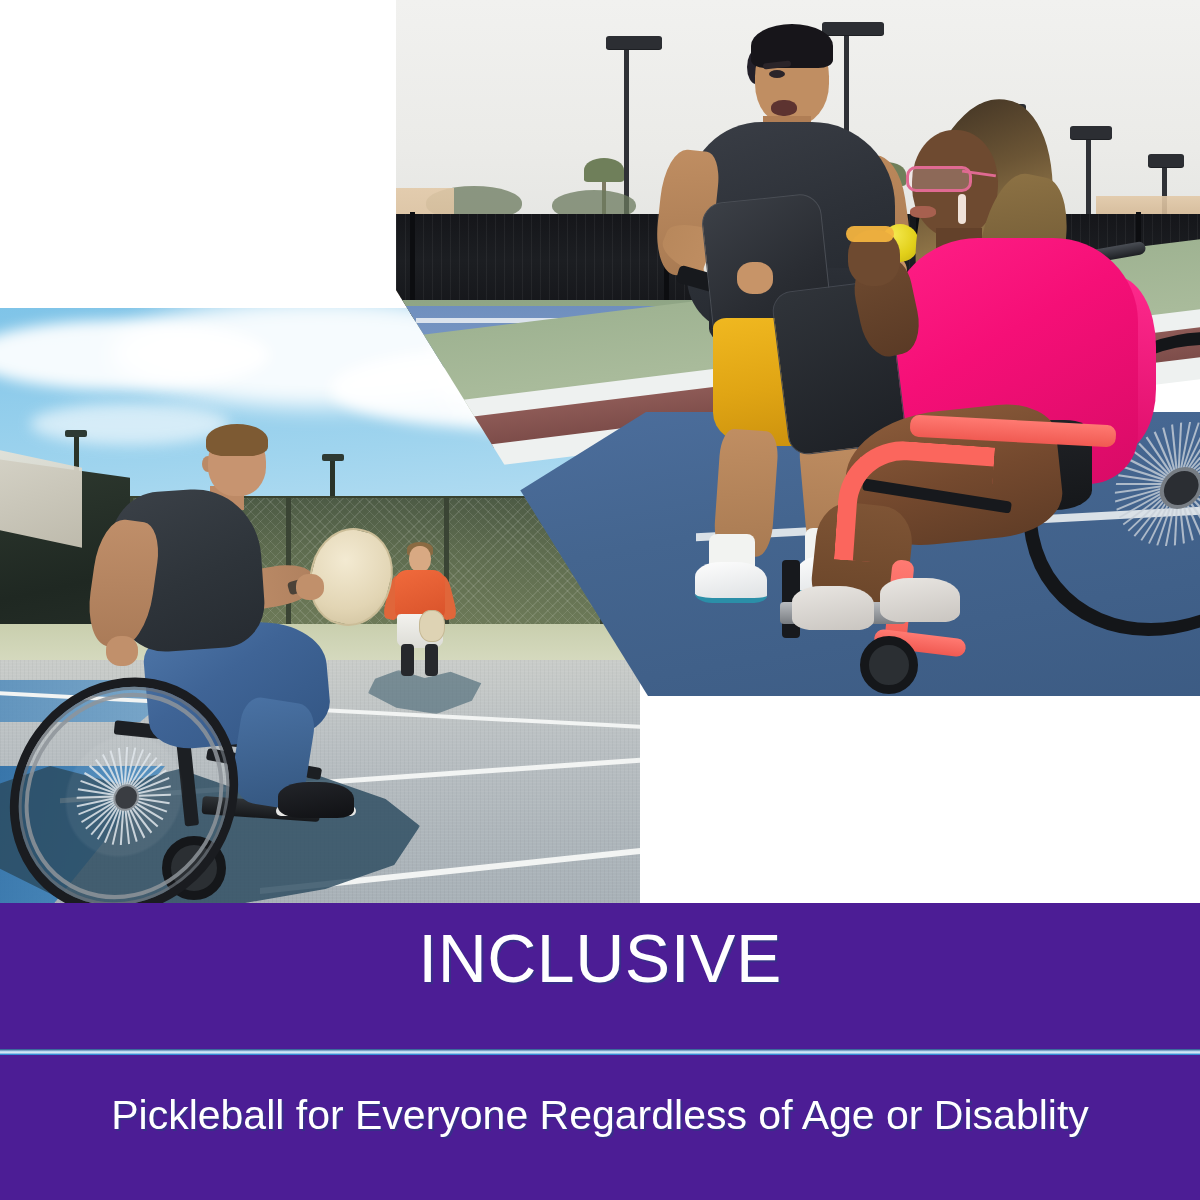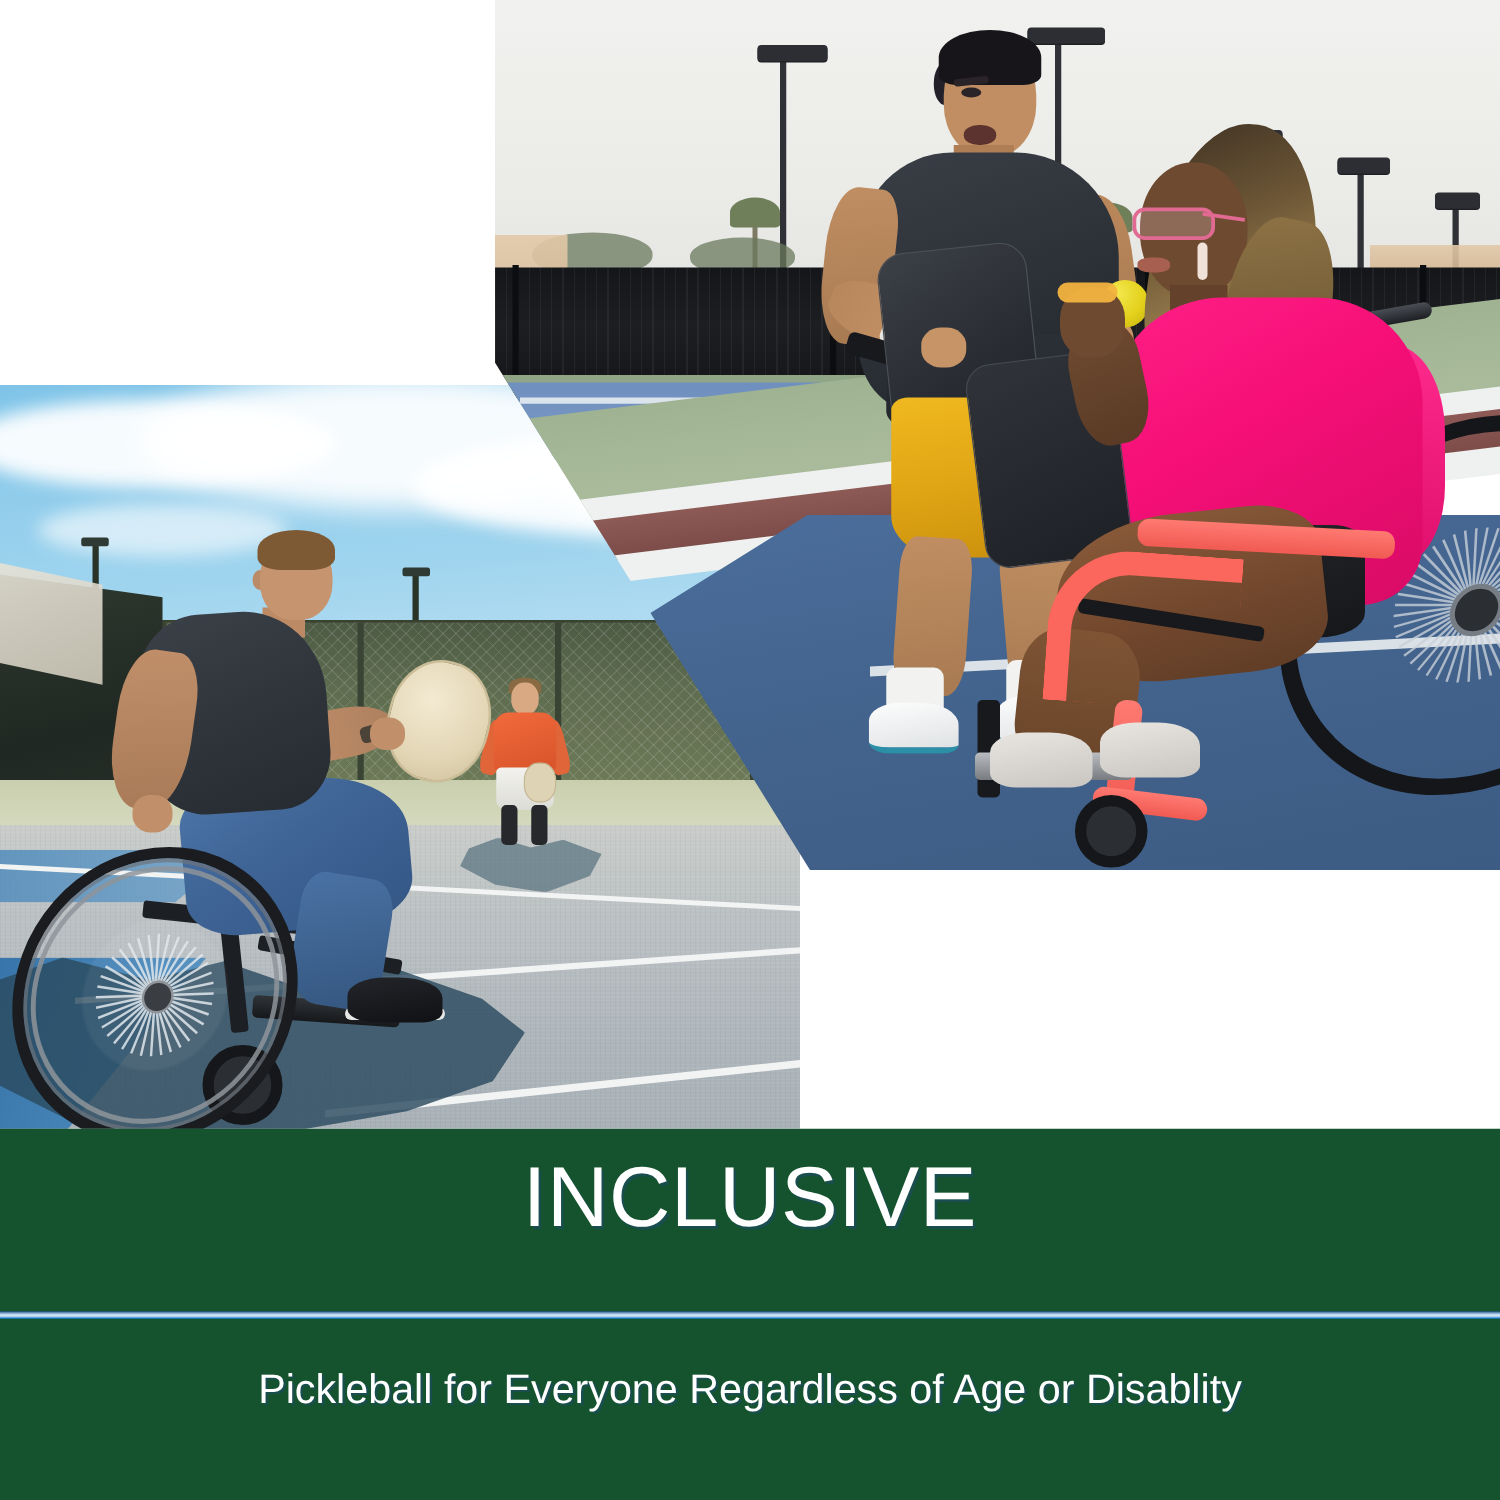--- a/index.html
+++ b/index.html
@@ -408,35 +408,35 @@
     background:linear-gradient(180deg,#b9bcc0,#787c81);
   }
   .w-smallwheel{
     position:absolute;left:-6px;top:546px;width:40px;height:40px;border-radius:50%;
     border:9px solid #15171a;background:#2b2f33;
   }
 
   
   .banner{
     position:absolute;left:0;top:903px;width:1200px;height:297px;
-    background:#14532d;
+    background:#4c1d95;
   }
   .banner-title{
     position:absolute;left:0;top:16px;width:1200px;text-align:center;
     color:#ffffff;font-size:68px;font-weight:400;letter-spacing:.5px;
     font-family:"Liberation Sans", sans-serif;
     text-shadow:2px 2px 0 rgba(30,70,120,.45);
   }
   .banner-divider{
     position:absolute;left:0;top:146px;width:1200px;height:6px;
     background:linear-gradient(180deg,#1a4f86 0%,#b8d6ef 40%,#d8e9f7 62%,#0571cc 100%);
   }
   .banner-sub{
     position:absolute;left:0;top:189px;width:1200px;text-align:center;
-    color:#ffffff;font-size:33px;font-weight:400;letter-spacing:0px;
+    color:#ffffff;font-size:41px;font-weight:400;letter-spacing:0px;
     font-family:"Liberation Sans", sans-serif;
     text-shadow:2px 2px 0 rgba(30,70,120,.45);
   }
 </style>
 </head>
 <body>
 
 <div id="stage">
 
   <div class="photo-left">

